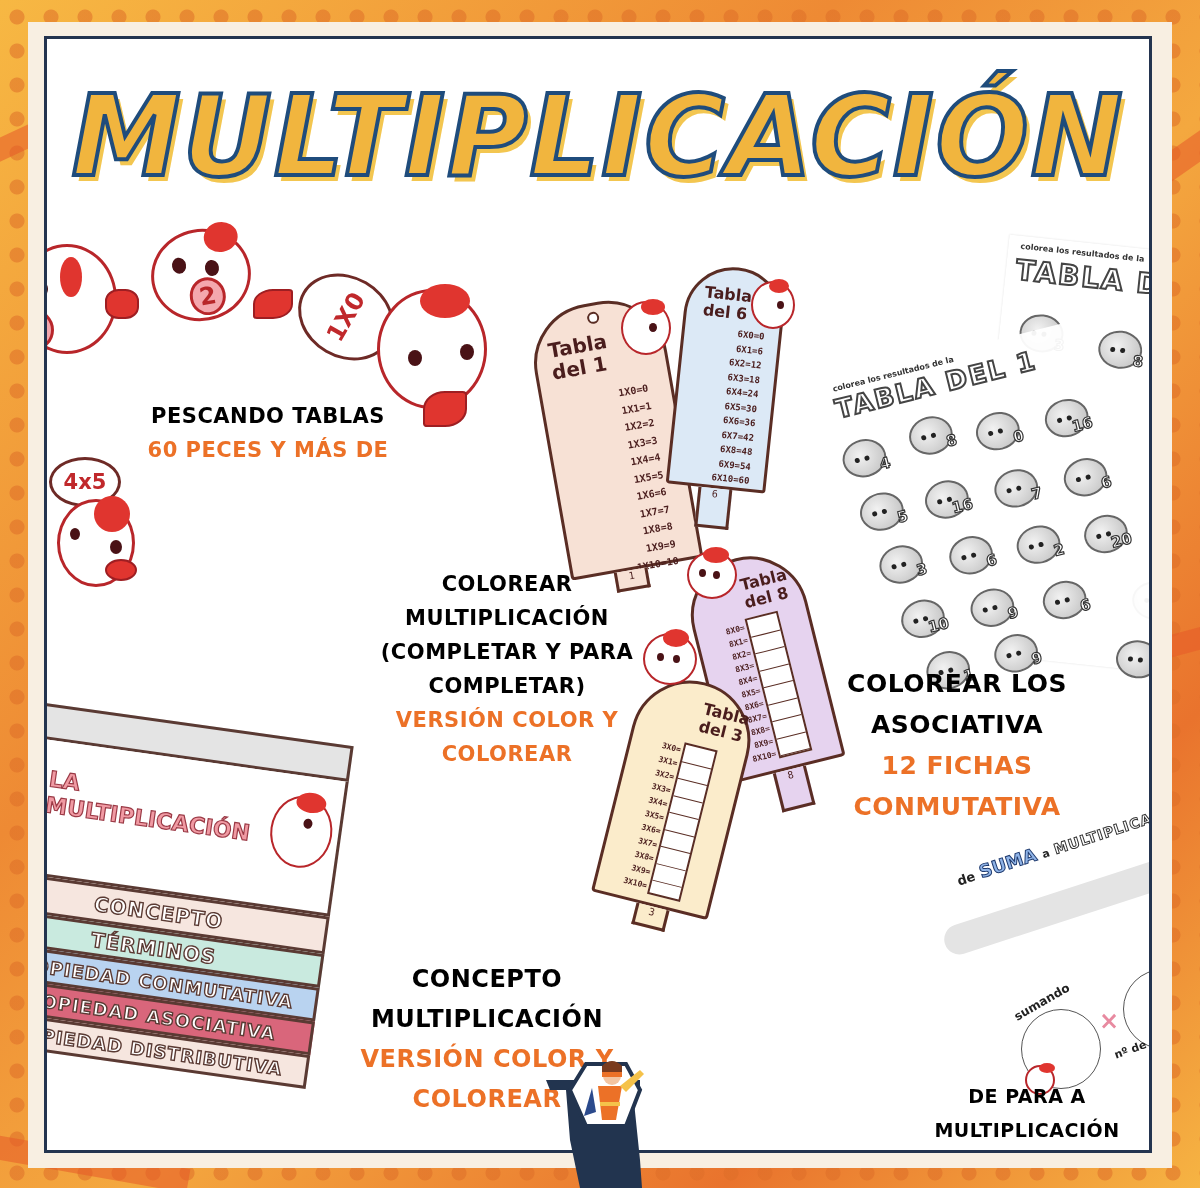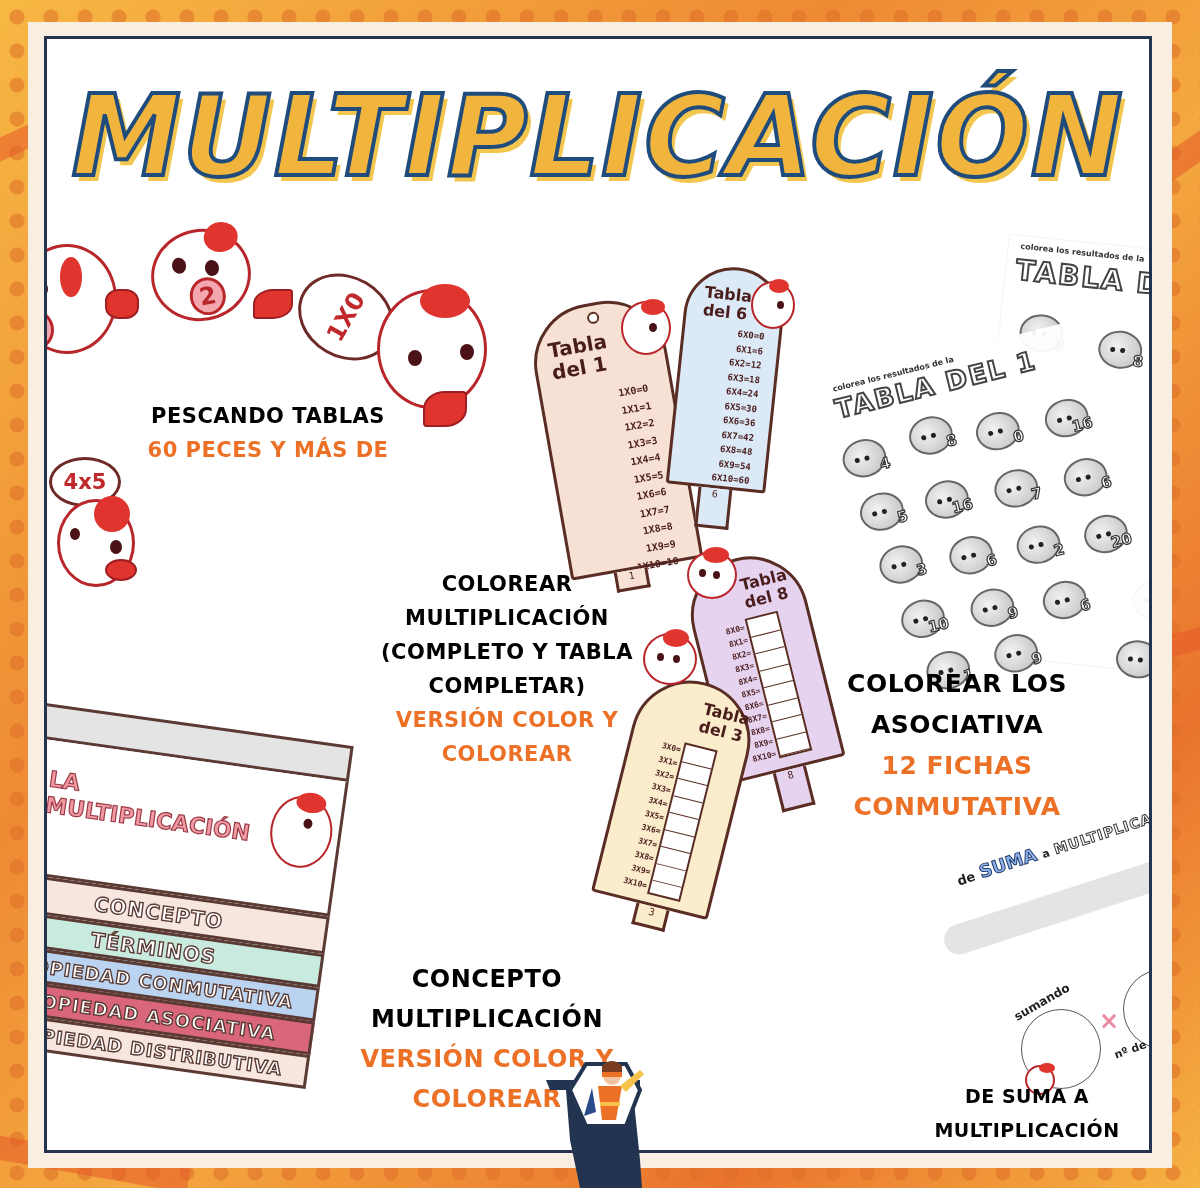--- a/index.html
+++ b/index.html
@@ -243,21 +243,21 @@
   </div>
   <div class="fish" style="left:596px;top:594px;width:54px;height:52px;border-width:2px;">
     <div class="spot" style="left:18px;top:-6px;width:26px;height:18px;"></div>
     <div class="eye" style="left:12px;top:18px;width:7px;height:8px;"></div>
     <div class="eye" style="left:28px;top:20px;width:7px;height:8px;"></div>
   </div>
 
   <div class="section-text" style="left:330px;top:528px;width:260px;">
     <div class="navy">COLOREAR</div>
     <div class="navy">MULTIPLICACIÓN</div>
-    <div class="navy">(COMPLETO Y TABLA</div>
+    <div class="navy">(COMPLETAR Y PARA</div>
     <div class="navy">COMPLETAR)</div>
     <div class="orange">VERSIÓN COLOR Y</div>
     <div class="orange">COLOREAR</div>
   </div>
 
   <div class="sheet" style="left:940px;top:208px;width:260px;height:420px;transform:rotate(6deg);box-shadow:0 0 2px #ddd;">
     <div class="sheet-sub" style="position:absolute;left:12px;top:6px;">colorea los resultados de la</div>
     <div class="sheet-title" style="position:absolute;left:10px;top:18px;font-size:28px;letter-spacing:2px;">TABLA D</div>
     <div class="gfish" style="left:20px;top:76px;">
         <span class="e1" style="left:10px;"></span>
@@ -415,21 +415,21 @@
     <div style="position:absolute;left:84px;top:166px;font-size:12px;font-weight:bold;color:#222;transform:rotate(-30deg);">sumando</div>
     <div style="position:absolute;left:172px;top:178px;font-size:24px;font-weight:bold;color:#e88aa0;">×</div>
     <div style="position:absolute;left:186px;top:210px;font-size:11px;font-weight:bold;color:#222;transform:rotate(-20deg);white-space:nowrap;">nº de vec</div>
     <div class="fish" style="left:98px;top:236px;width:30px;height:30px;border-width:2px;">
         <div class="spot" style="left:12px;top:-4px;width:16px;height:10px;"></div>
       </div>
 
   </div>
 
   <div class="section-text" style="left:860px;top:1040px;width:240px;font-size:19px;line-height:34px;">
-    <div class="navy">DE SUMA A</div>
+    <div class="navy">DE PARA A</div>
     <div class="navy">MULTIPLICACIÓN</div>
   </div>
 </div>
 
 <div class="hero">
   <svg width="110" height="138" viewBox="0 0 110 138">
     <polygon points="10,40 26,40 30,90 40,138 102,138 100,110 94,52 84,40 100,40 100,30 6,30" fill="#22344f"></polygon>
     <polygon points="30,40 46,14 86,14 100,40 86,76 46,76" fill="#ffffff" stroke="#22344f" stroke-width="4"></polygon>
     <circle cx="72" cy="26" r="9" fill="#f3c4a0"></circle>
     <path d="M62 16 q10 -10 20 0 l0 6 l-20 0z" fill="#7a3b1e"></path>

